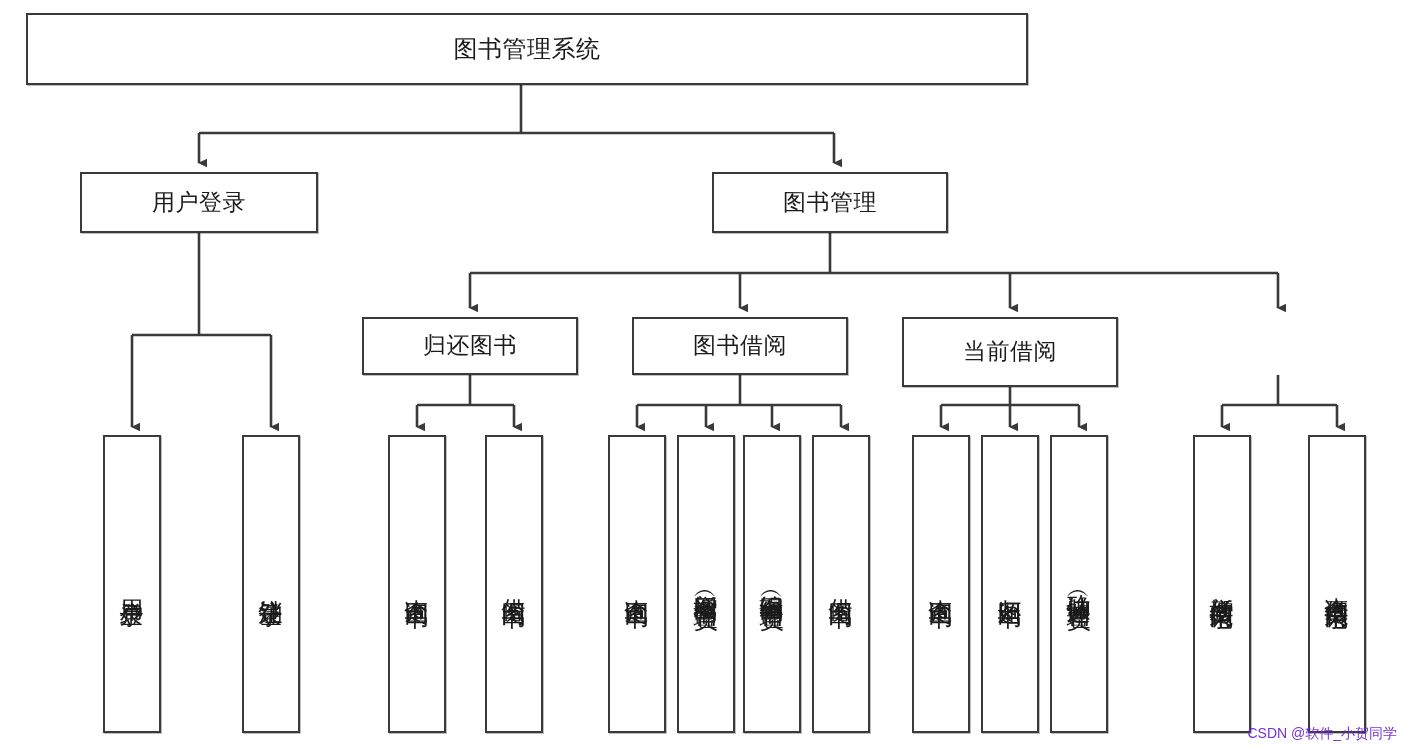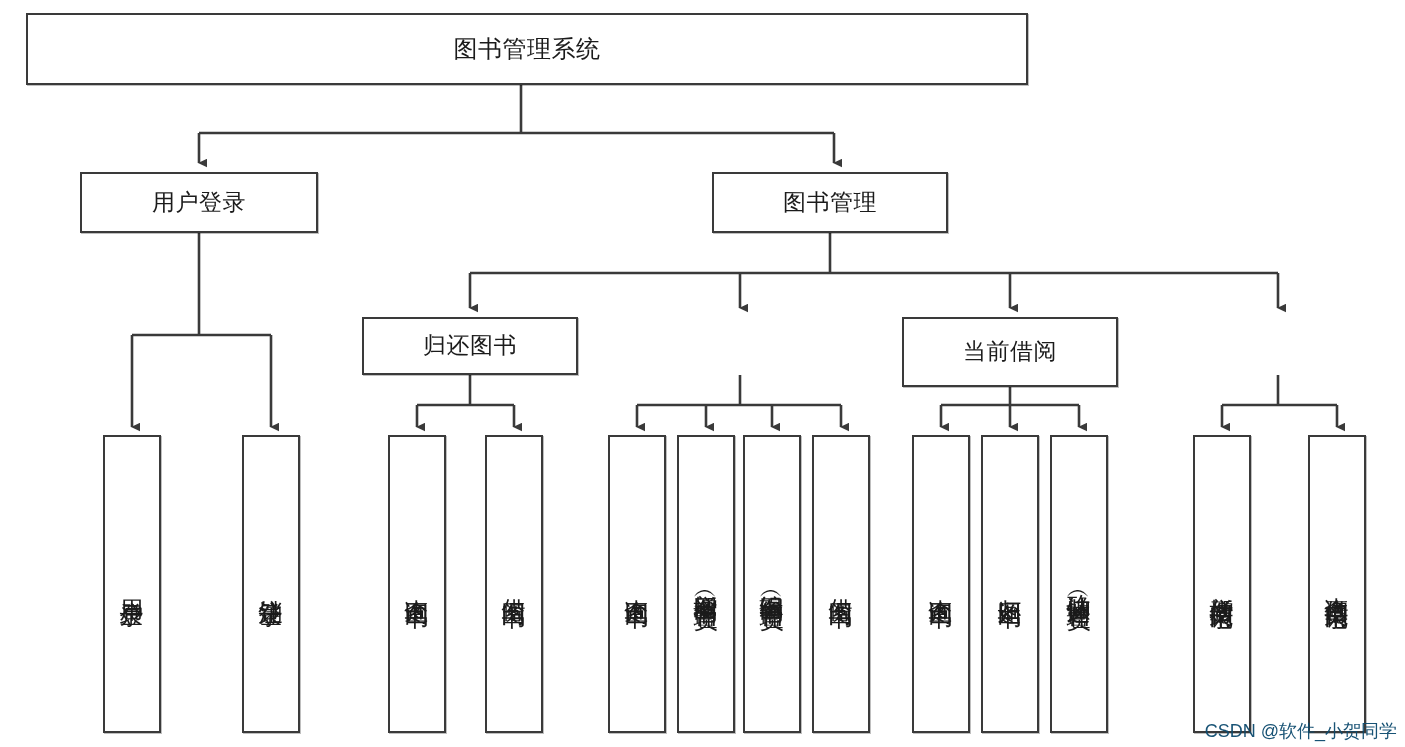--- a/index.html
+++ b/index.html
@@ -59,22 +59,22 @@
     font-size: 24px;
     line-height: 1.05;
     letter-spacing: 2px;
     white-space: nowrap;
     max-height: 100%;
   }
   .watermark {
     position: absolute;
     right: 8px;
     bottom: 4px;
-    font-size: 18px;
-    color: #0c4a6e;
+    font-size: 14px;
+    color: #6d28d9;
     white-space: nowrap;
     opacity: 0.95;
   }
 </style>
 </head>
 <body>
 
 <div id="canvas">
 
   <svg id="edges" viewBox="0 0 1405 747">
@@ -134,20 +134,23 @@
   <div class="node horiz" style="left:80px; top:172px; width:238px; height:61px;">
     <span class="lbl">用户登录</span>
   </div>
   <div class="node horiz" style="left:712px; top:172px; width:236px; height:61px;">
     <span class="lbl">图书管理</span>
   </div>
 
   <div class="node horiz" style="left:362px; top:317px; width:216px; height:58px;">
     <span class="lbl">归还图书</span>
   </div>
+  <div class="node horiz" style="left:632px; top:317px; width:216px; height:58px;">
+    <span class="lbl">图书借阅</span>
+  </div>
   <div class="node horiz" style="left:902px; top:317px; width:216px; height:70px;">
     <span class="lbl">当前借阅</span>
   </div>
 
   <div class="node vert" style="left:103px; top:435px; width:58px; height:298px;">
     <span class="lbl">用户登录</span>
   </div>
   <div class="node vert" style="left:242px; top:435px; width:58px; height:298px;">
     <span class="lbl">注销登录</span>
   </div>

